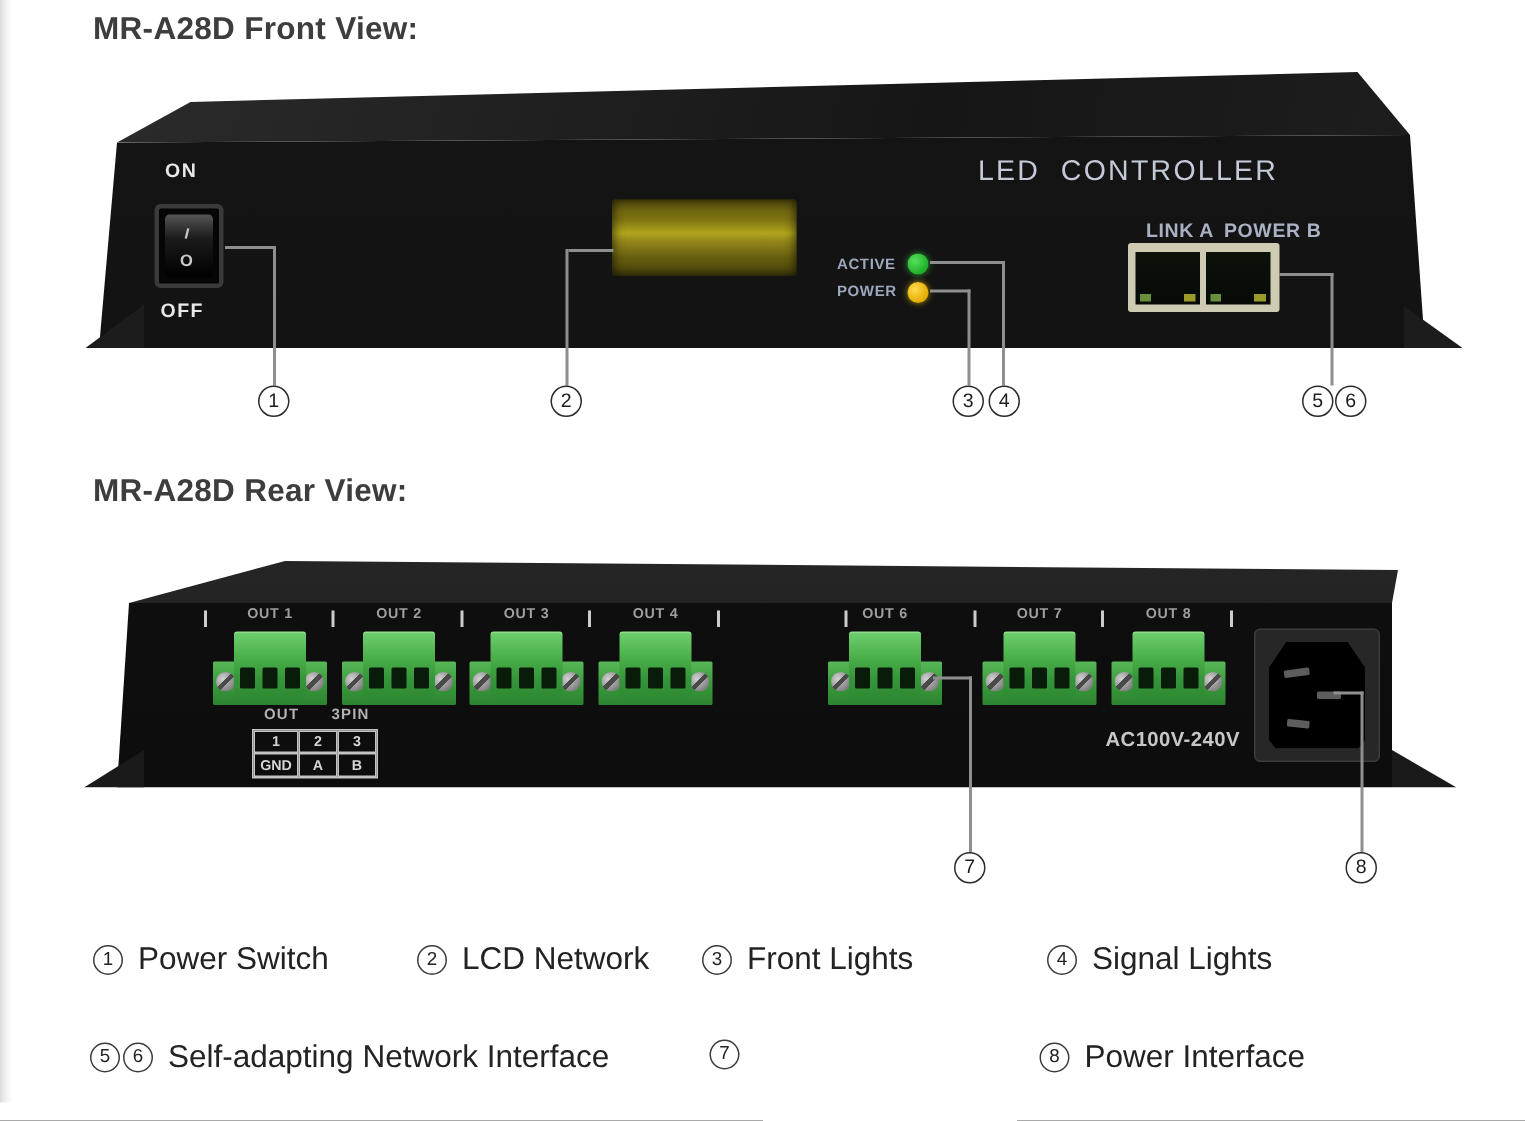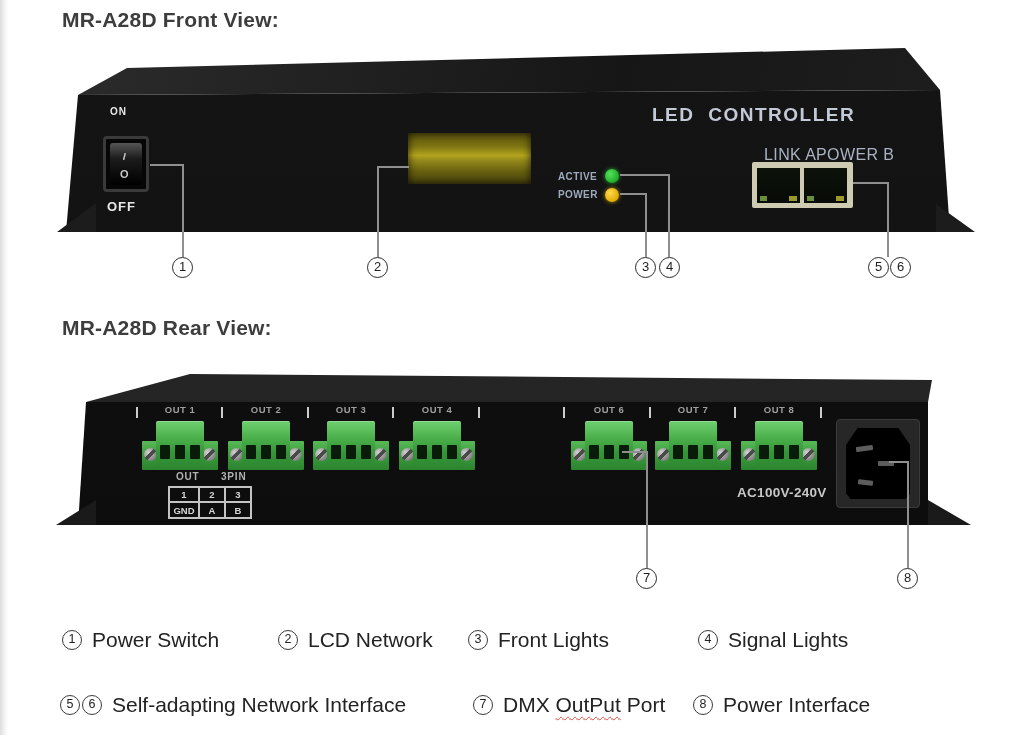--- a/index.html
+++ b/index.html
@@ -25,44 +25,44 @@
 
   .rv-top  { clip-path:polygon(190px 374px, 932px 380px, 928px 402px, 86px 402px);
              background:linear-gradient(180deg,#303030,#1a1a1a); }
   .rv-face { clip-path:polygon(86px 402px, 928px 402px, 928px 525px, 78px 525px);
              background:linear-gradient(180deg,#1e1e1e 0%,#111111 18%,#0d0d0d 70%,#151515 100%); }
   .rv-flange-l { clip-path:polygon(96px 500px, 96px 525px, 56px 525px); background:#1a1a1a; }
   .rv-flange-r { clip-path:polygon(928px 500px, 971px 525px, 928px 525px); background:#1a1a1a; }
 
   
   .panel-text { position:absolute; color:#e8e8e8; font-weight:bold; }
-  .on-label  { left:110px; top:106px; font-size:10px; letter-spacing:1px; }
+  .on-label  { left:110px; top:106px; font-size:13px; letter-spacing:1px; }
   .off-label { left:107px; top:199px; font-size:13px; letter-spacing:1px; }
   .switch-bezel { left:103px; top:136px; width:46px; height:56px; background:#060606;
     border:3px solid #3a3a3a; border-radius:4px; }
   .rocker { left:110px; top:143px; width:32px; height:42px; border-radius:3px;
     background:linear-gradient(180deg,#555 0%,#1b1b1b 38%,#000 100%); }
   .rocker-on  { left:123px; top:151px; font-size:10px; color:#c9c9c9; font-weight:bold; transform:rotate(14deg); }
   .rocker-off { left:120px; top:168px; font-size:11px; color:#c9c9c9; font-weight:bold; }
 
   .lcd { left:408px; top:133px; width:123px; height:51px; border-radius:2px;
     background:linear-gradient(180deg,#5c540e 0%,#7d7311 26%,#b2a41d 44%,#94881a 54%,#665e0f 76%,#49430c 100%);
     box-shadow:inset 0 0 8px rgba(0,0,0,.8); }
 
-  .brand { left:652px; top:104px; font-size:19px; font-weight:bold; color:#c3c9d6;
+  .brand { left:652px; top:104px; font-size:19px; font-weight:normal; color:#c3c9d6;
     letter-spacing:1.5px; word-spacing:7px; }
 
   .led-label { position:absolute; font-size:10px; font-weight:bold; color:#9da8bd; letter-spacing:.4px; }
   .active-label { left:558px; top:171px; }
   .power-label  { left:558px; top:189px; }
   .led { position:absolute; width:14px; height:14px; border-radius:50%; }
   .led-active { left:605px; top:169px; box-shadow:0 0 4px rgba(60,220,70,.7); }
   .led-power  { left:605px; top:188px; box-shadow:0 0 4px rgba(240,200,0,.7); }
 
-  .link-label { position:absolute; font-size:16px; font-weight:normal; color:#a9b1c2; letter-spacing:.4px; }
+  .link-label { position:absolute; font-size:13px; font-weight:bold; color:#a9b1c2; letter-spacing:.4px; }
   .link-a { left:764px; top:146px; } .link-b { left:816px; top:146px; }
   .rj45-bezel { left:752px; top:162px; width:101px; height:46px; background:#cfcab2; border-radius:2px; }
   .rj45-port { position:absolute; top:168px; width:43px; height:35px;
     background:linear-gradient(180deg,#0c120a 0%,#070a06 100%); }
   .port-a { left:757px; } .port-b { left:804px; }
   .port-pins { position:absolute; left:3px; right:3px; bottom:2px; height:5px;
     background:linear-gradient(90deg,#6a8f3a 0 7px, transparent 7px calc(100% - 8px), #9a9a2a calc(100% - 8px) 100%); }
 
   
   .cline { position:absolute; background:#8f8f8f; }
@@ -224,21 +224,21 @@
     <span class="tb-label">OUT 4</span>
     <div class="tb-base"></div>
     <div class="tb-screw s1"></div>
     <div class="tb-screw s2"></div>
     <div class="tb-plug">
       <i class="hole h1"></i>
         <i class="hole h2"></i>
         <i class="hole h3"></i>
     </div>
   </div>
-  <div class="tb" style="left:571px;">
+  <div class="tb" style="left:552px;">
     <span class="tb-label">OUT 6</span>
     <div class="tb-base"></div>
     <div class="tb-screw s1"></div>
     <div class="tb-screw s2"></div>
     <div class="tb-plug">
       <i class="hole h1"></i>
         <i class="hole h2"></i>
         <i class="hole h3"></i>
     </div>
   </div>
@@ -320,21 +320,20 @@
     <span class="badges">
       <span class="badge">5</span>
       <span class="badge">6</span>
     </span>
     <span class="legend-label">Self-adapting Network Interface</span>
   </div>
   <div class="legend-item" style="left:473px;top:693px;">
     <span class="badges">
         <span class="badge">7</span>
       </span>
-    <span class="legend-label"><span>DMX </span><span class="wavy">OutPut</span><span> Port</span></span>
   </div>
   <div class="legend-item" style="left:693px;top:693px;">
     <span class="badges">
         <span class="badge">8</span>
       </span>
     <span class="legend-label">Power Interface</span>
   </div>
 
 </div>
 

